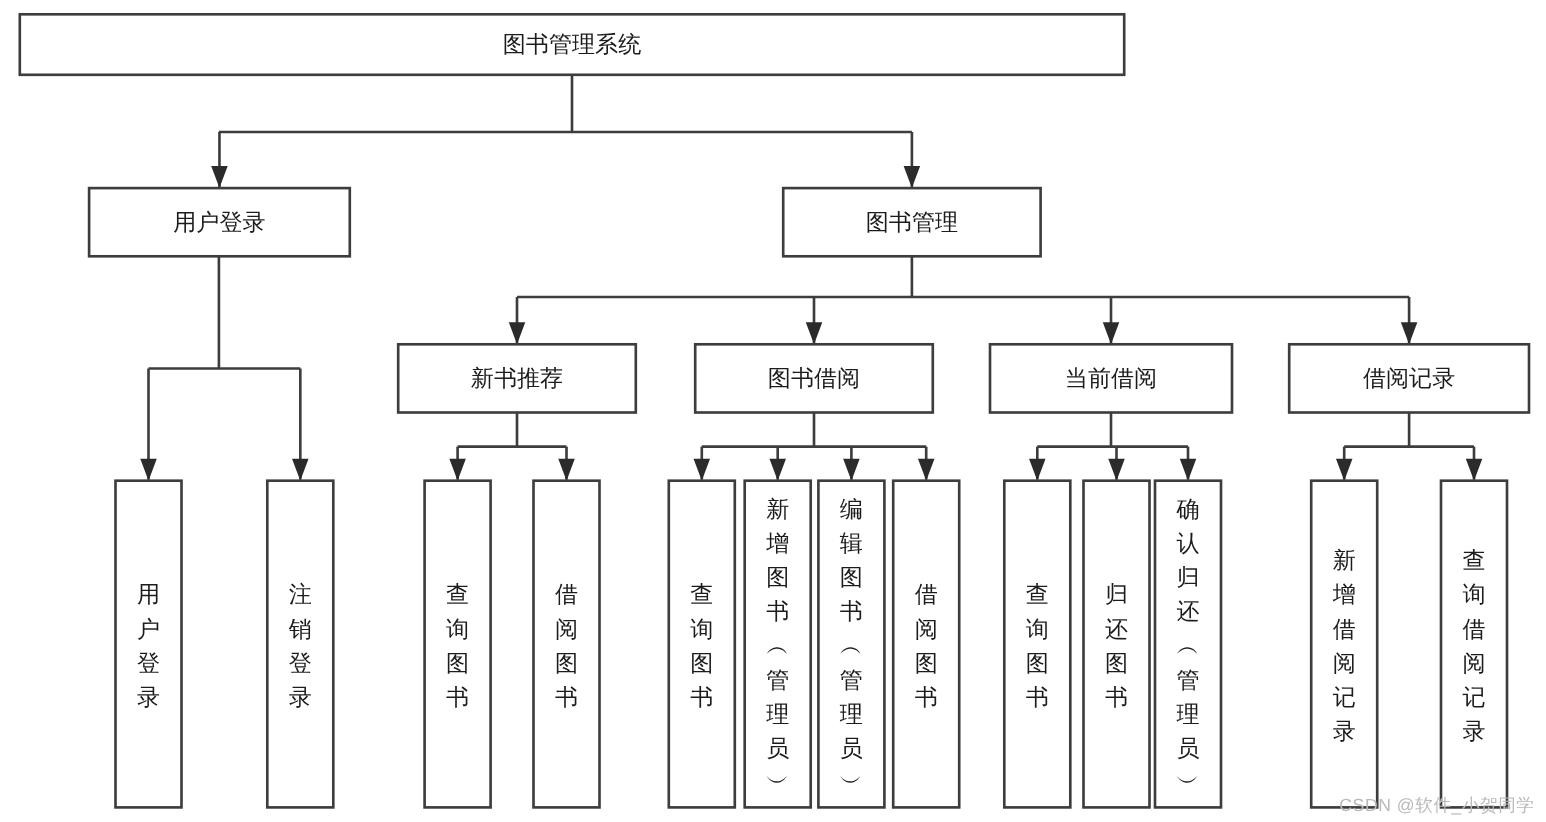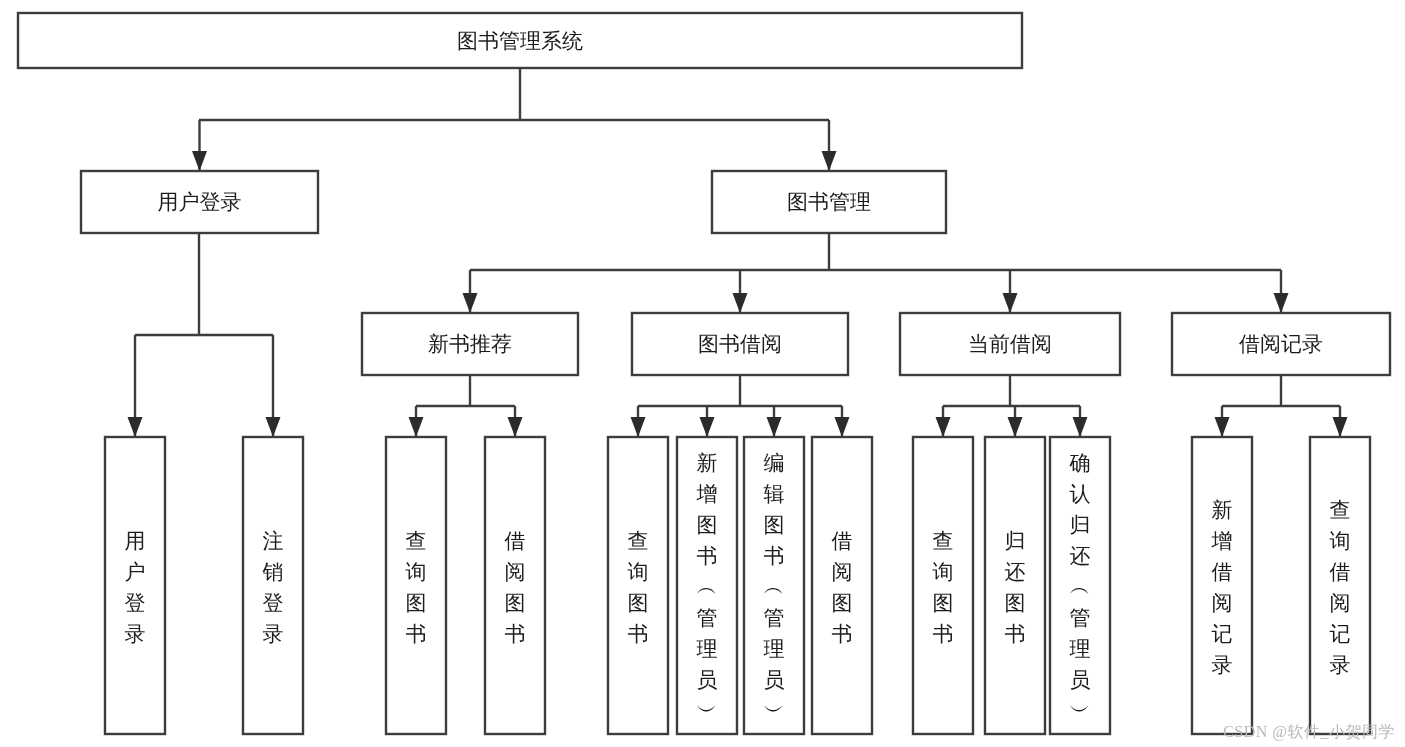--- a/index.html
+++ b/index.html
@@ -52,21 +52,21 @@
   .node-label-v {
     font-family: "DejaVu Sans", "Liberation Sans", sans-serif;
     font-size: 21px;
     fill: #1c1c1c;
     text-anchor: middle;
   }
   .watermark {
     position: absolute;
     right: 10px;
     bottom: 4px;
-    font-family: Liberation Serif, serif;
+    font-family: Liberation Sans, sans-serif;
     font-size: 16px;
     color: #b9b9b9;
     white-space: nowrap;
     letter-spacing: 0.5px;
     user-select: none;
   }
 </style>
 </head>
 <body>
 

